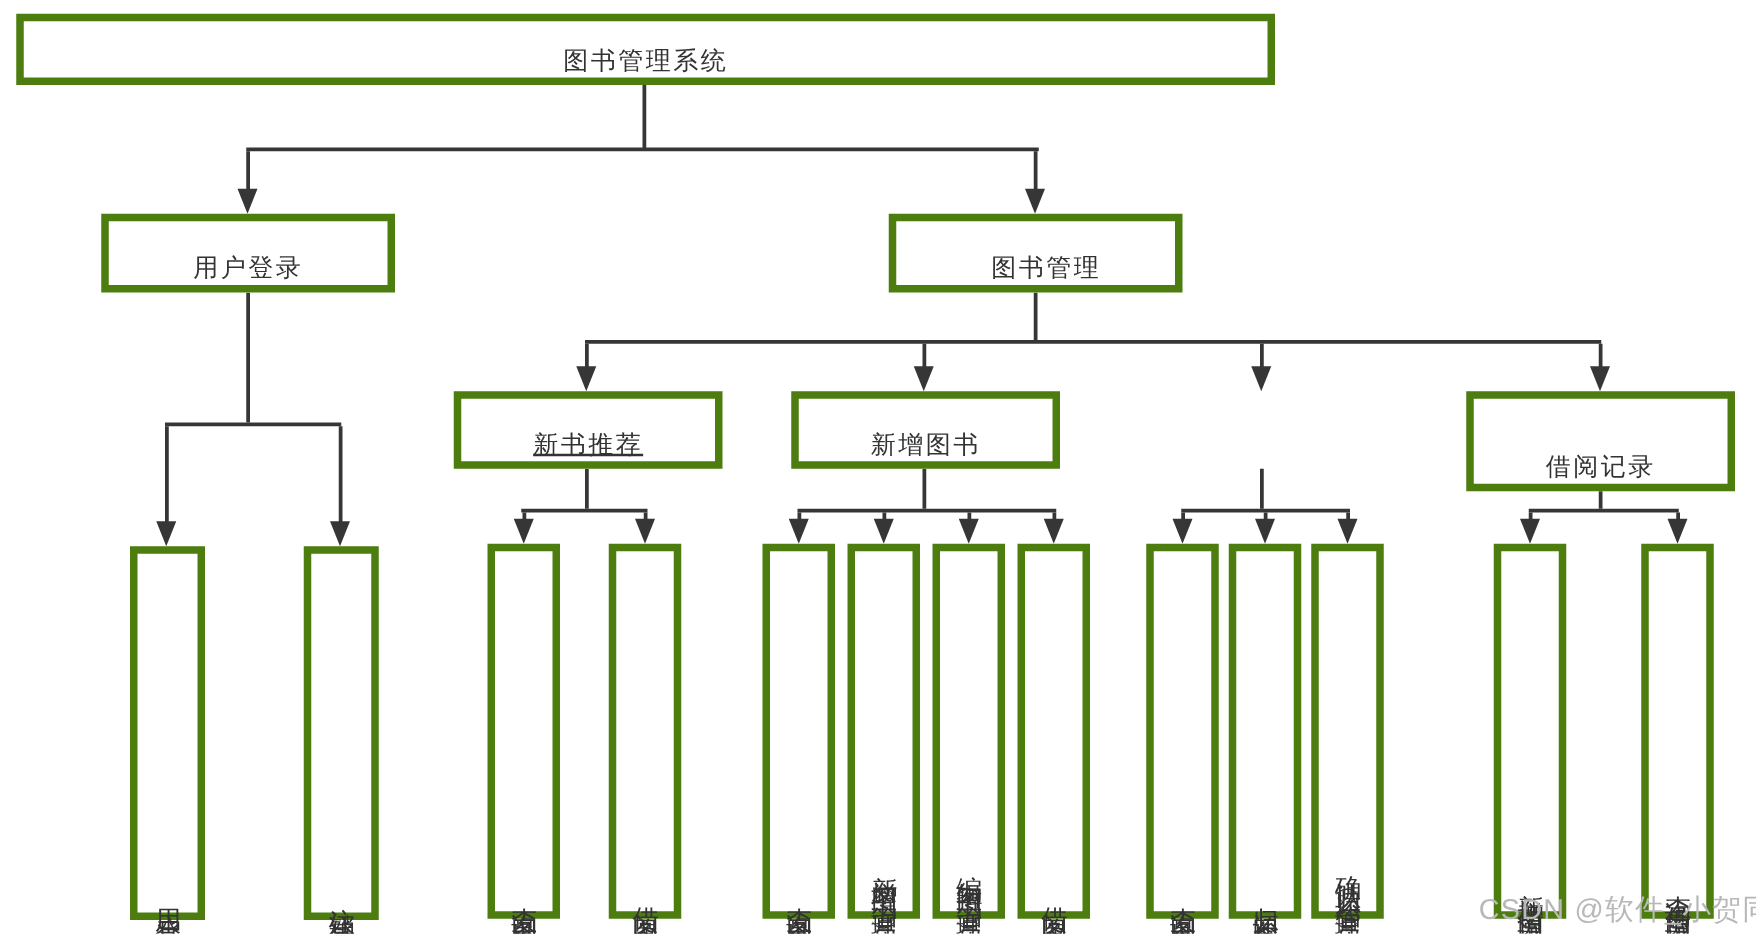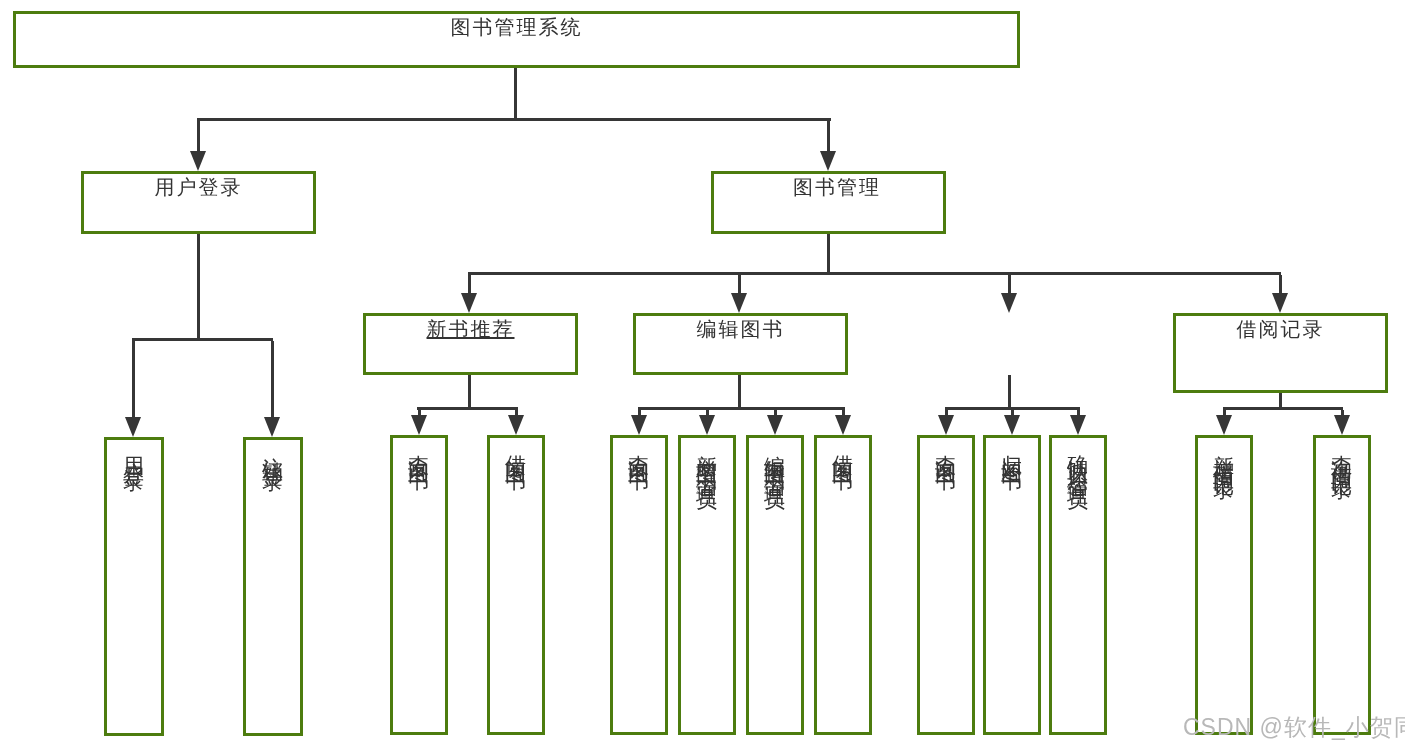--- a/index.html
+++ b/index.html
@@ -8,24 +8,24 @@
     width: 1405px;
     height: 747px;
     background: #ffffff;
     overflow: hidden;
     font-family: "Liberation Sans", sans-serif;
     color: #333333;
   }
   .box {
     position: absolute;
     box-sizing: border-box;
-    border: 3px solid #4d7c0f;
+    border: 6px solid #4d7c0f;
     background: #ffffff;
     display: flex;
-    align-items: flex-start;
+    align-items: flex-end;
     justify-content: center;
     font-size: 20px;
     letter-spacing: 2px;
     z-index: 2;
   }
   .leaf { font-size: 21px; }
   .vtext {
     writing-mode: vertical-rl;
     text-orientation: mixed;
     letter-spacing: 5px;
@@ -99,21 +99,21 @@
   <div class="tri" style="left:731px; top:293px;"></div>
   <div class="vl" style="left:1008px; top:275px; height:21px;"></div>
   <div class="tri" style="left:1001px; top:293px;"></div>
   <div class="vl" style="left:1279px; top:275px; height:21px;"></div>
   <div class="tri" style="left:1272px; top:293px;"></div>
 
   <div class="box" style="left:363px; top:313px; width:215px; height:62px;text-decoration:underline;">
     <span>新书推荐</span>
   </div>
   <div class="box" style="left:633px; top:313px; width:215px; height:62px;">
-    <span>编辑图书</span>
+    <span>新增图书</span>
   </div>
   <div class="box" style="left:1173px; top:313px; width:215px; height:80px;">
     <span>借阅记录</span>
   </div>
 
   <div class="vl" style="left:468px; top:375px; height:32px;"></div>
   <div class="hl" style="left:417px; top:407px; width:101px;"></div>
   <div class="vl" style="left:418px; top:410px; height:8px;"></div>
   <div class="tri" style="left:411px; top:415px;"></div>
   <div class="vl" style="left:515px; top:410px; height:8px;"></div>

